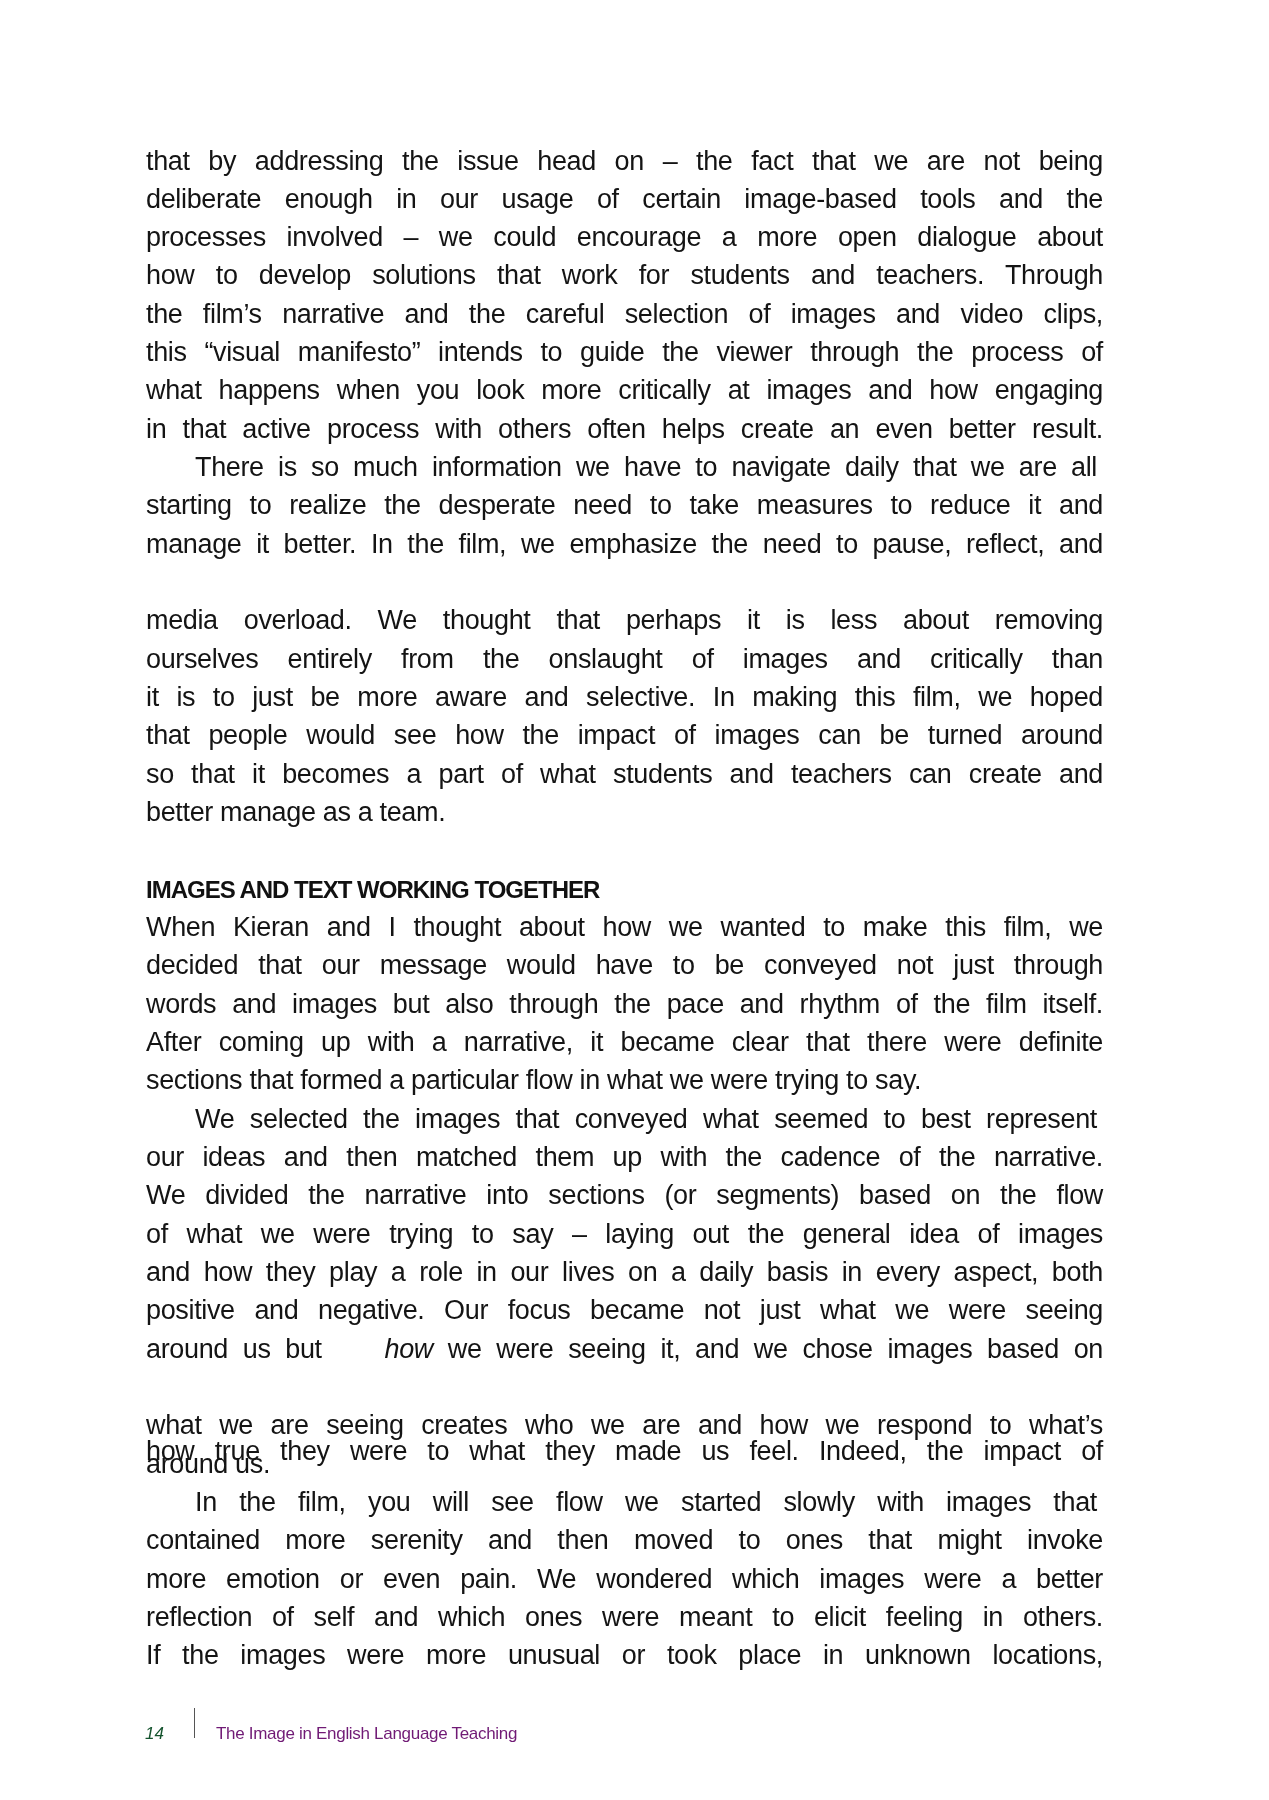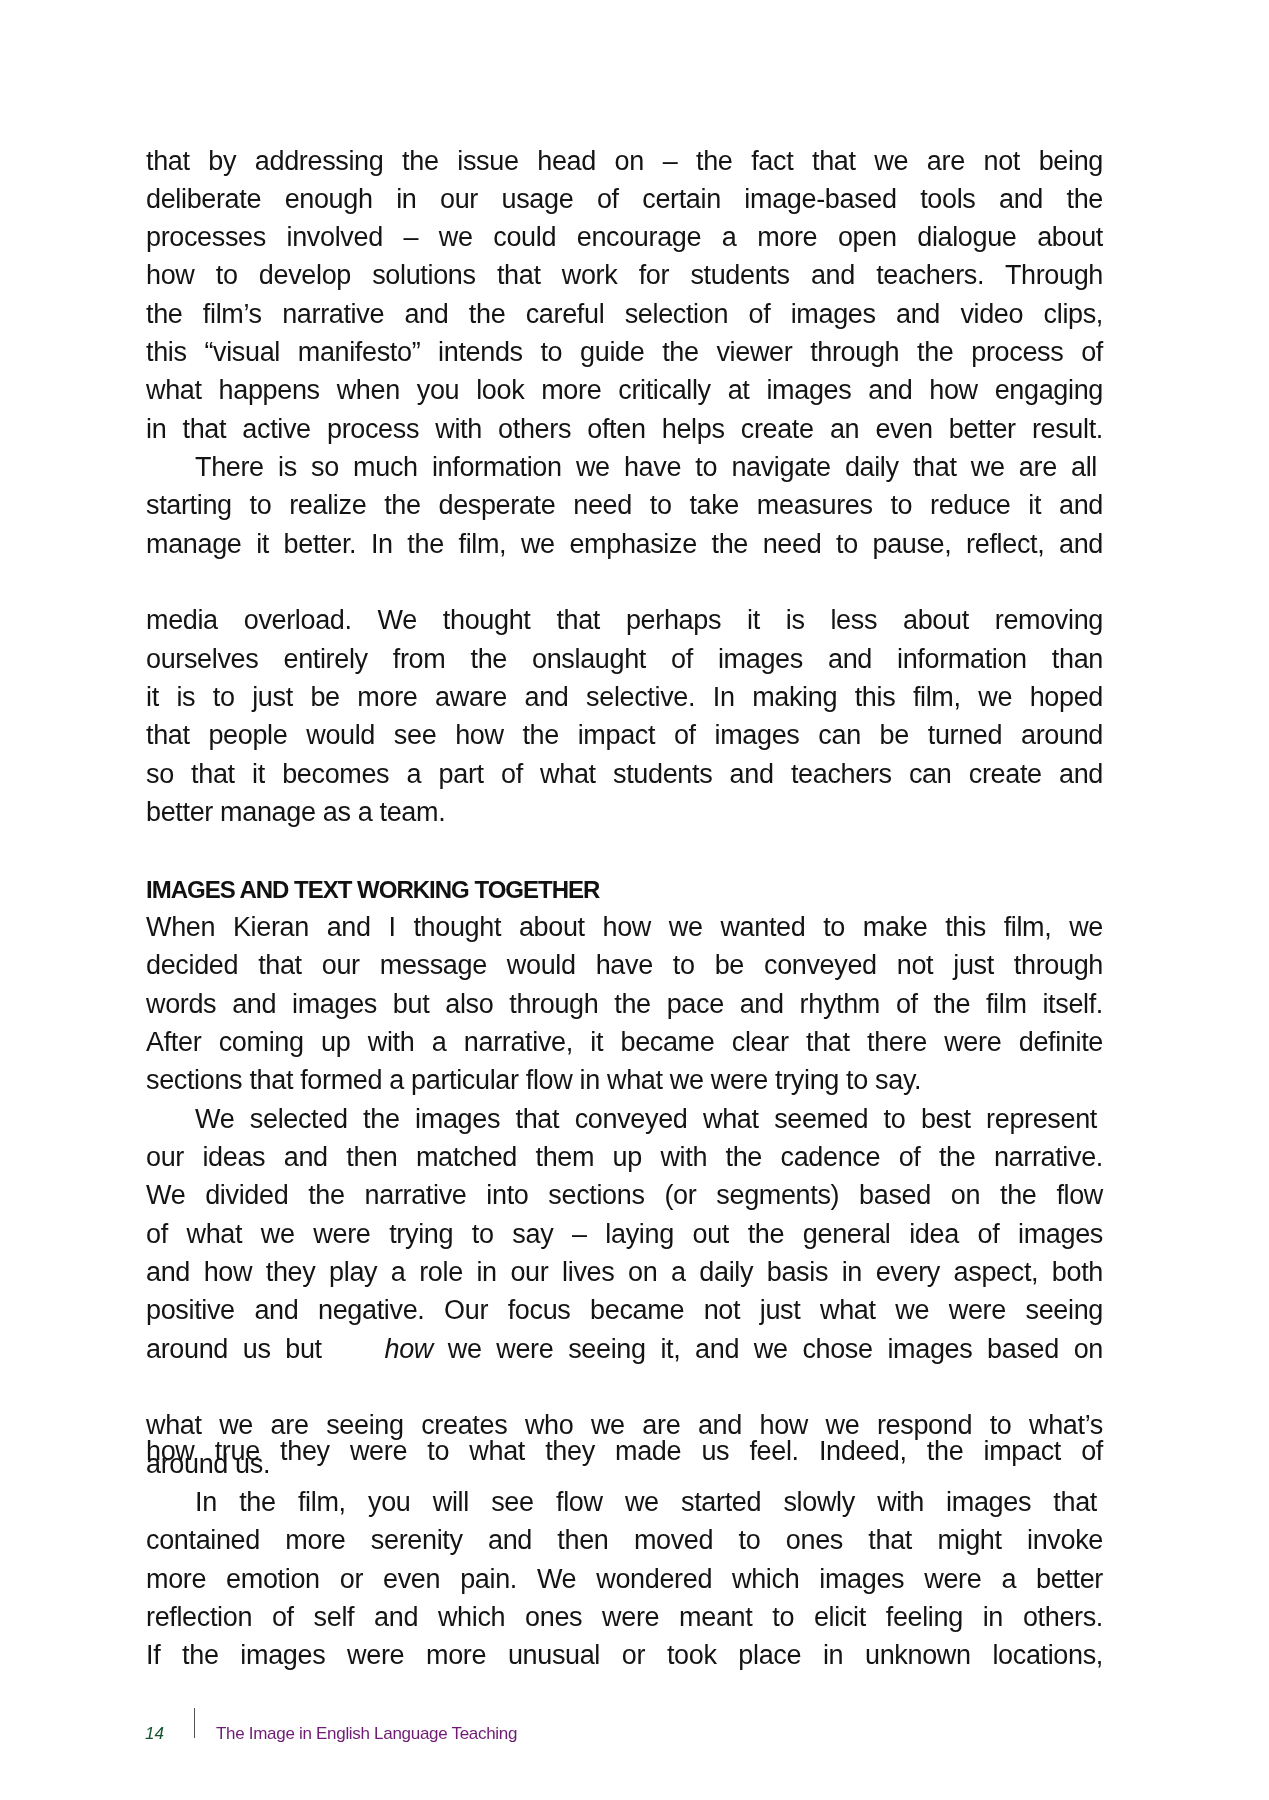--- a/index.html
+++ b/index.html
@@ -60,21 +60,21 @@
   <div class="line" style="top:256px">how to develop solutions that work for students and teachers. Through</div>
   <div class="line" style="top:295px">the film’s narrative and the careful selection of images and video clips,</div>
   <div class="line" style="top:333px">this “visual manifesto” intends to guide the viewer through the process of</div>
   <div class="line" style="top:371px">what happens when you look more critically at images and how engaging</div>
   <div class="line" style="top:410px">in that active process with others often helps create an even better result.</div>
 
   <div class="line indent" style="top:448px">There is so much information we have to navigate daily that we are all</div>
   <div class="line" style="top:486px">starting to realize the desperate need to take measures to reduce it and</div>
   <div class="line" style="top:525px">manage it better. In the film, we emphasize the need to pause, reflect, and</div>
   <div class="line" style="top:601px">media overload. We thought that perhaps it is less about removing</div>
-  <div class="line" style="top:640px">ourselves entirely from the onslaught of images and information than</div>
+  <div class="line" style="top:640px">ourselves entirely from the onslaught of images and critically than</div>
   <div class="line" style="top:678px">it is to just be more aware and selective. In making this film, we hoped</div>
   <div class="line" style="top:716px">that people would see how the impact of images can be turned around</div>
   <div class="line" style="top:755px">so that it becomes a part of what students and teachers can create and</div>
   <div class="line last" style="top:793px">better manage as a team.</div>
 
   <div class="heading">IMAGES AND TEXT WORKING TOGETHER</div>
 
   <div class="line" style="top:908px">When Kieran and I thought about how we wanted to make this film, we</div>
   <div class="line" style="top:946px">decided that our message would have to be conveyed not just through</div>
   <div class="line" style="top:985px">words and images but also through the pace and rhythm of the film itself.</div>

